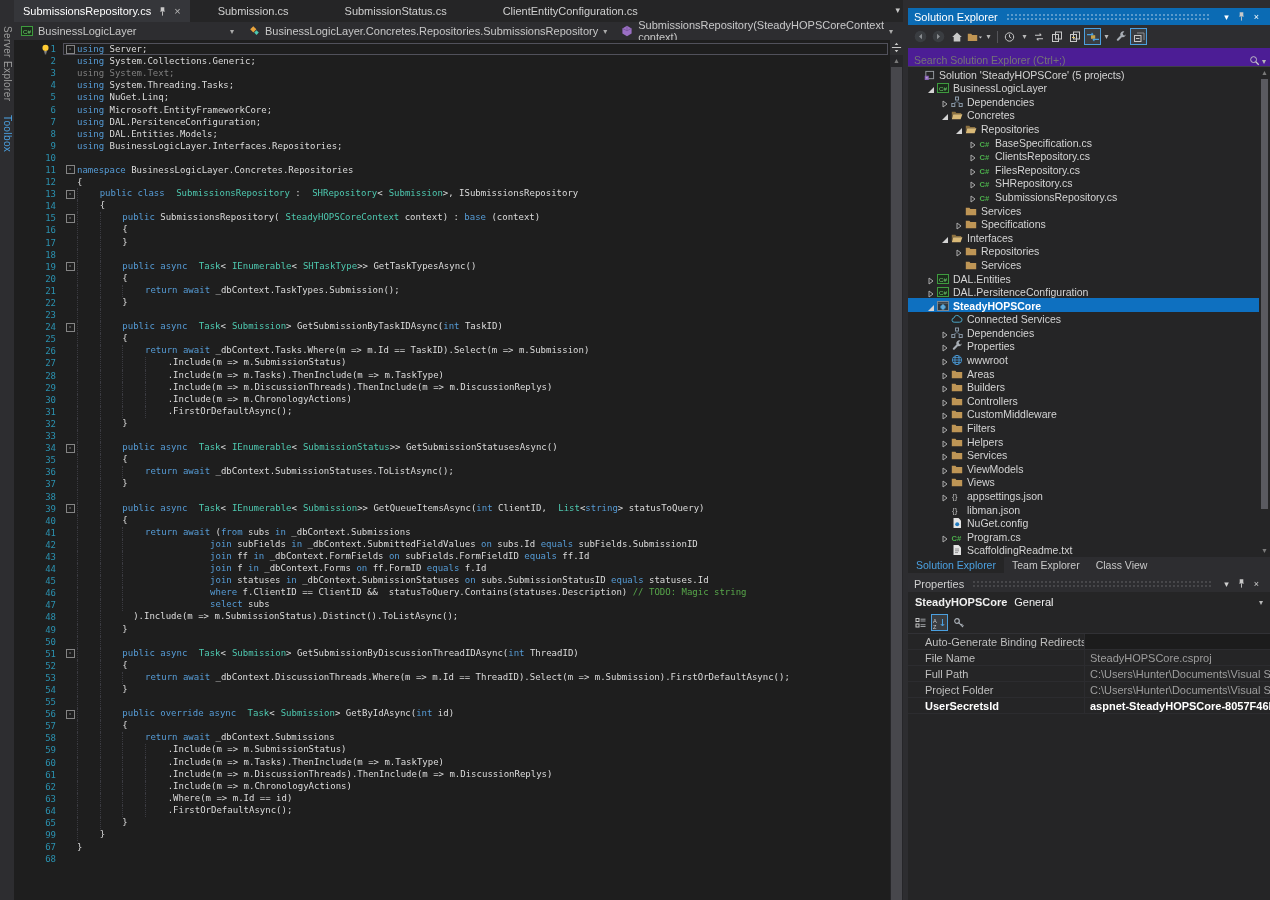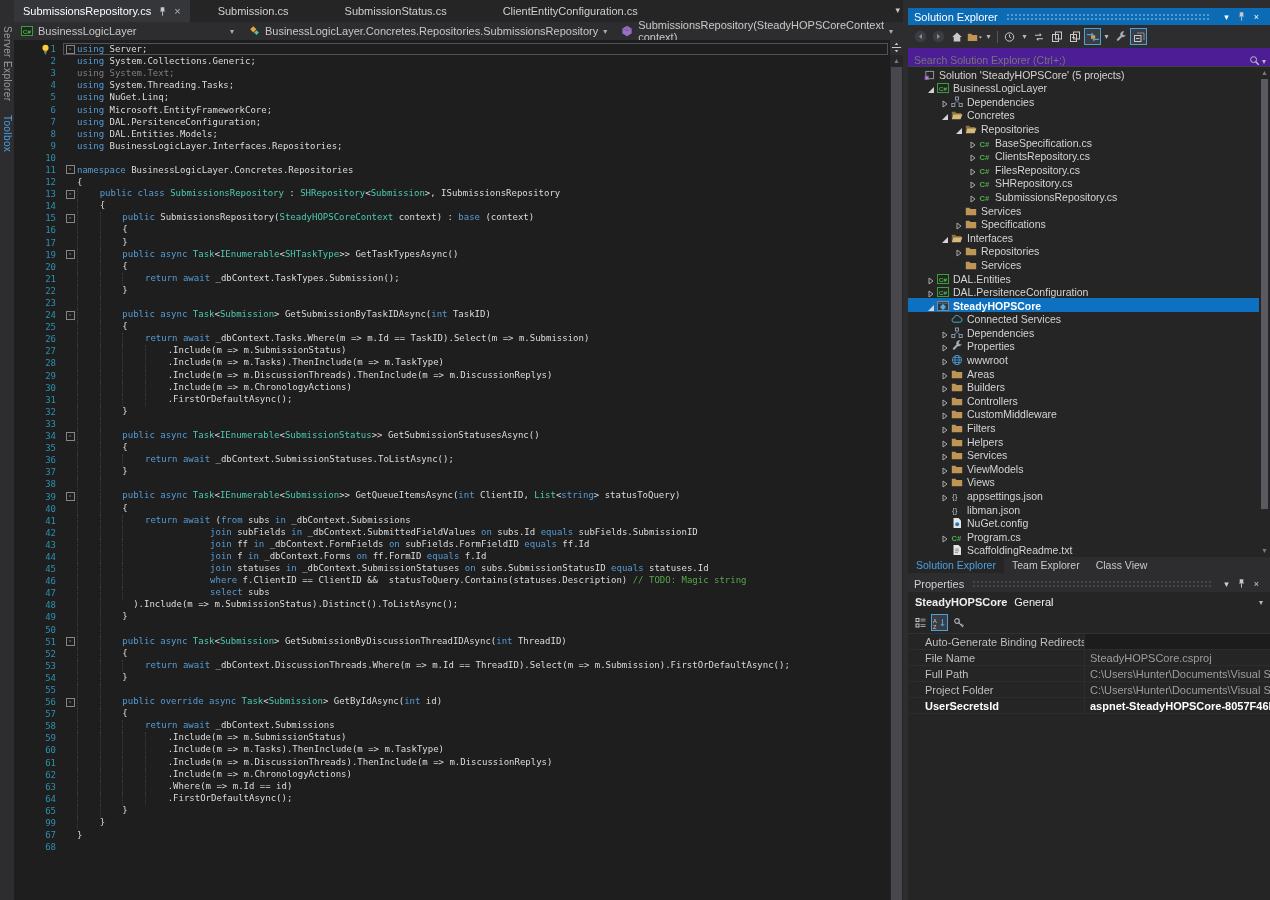--- a/index.html
+++ b/index.html
@@ -33,21 +33,21 @@
   
   #codearea{position:absolute;left:0;top:40px;width:876px;height:860px;background:#1E1E1E;padding-top:3px;box-sizing:border-box;overflow:hidden;}
   .cl{display:flex;height:12.1px;align-items:center;position:relative;
       font-family:"DejaVu Sans Mono","Liberation Mono",monospace;font-size:9px;}
   .ln{width:42px;text-align:right;padding-right:7px;color:#2B91AF;flex:none;}
   .fold{width:14px;flex:none;display:flex;justify-content:center;align-items:center;}
   .fb{width:7px;height:7px;border:1px solid #848484;color:#C8C8C8;font-size:7px;line-height:6px;text-align:center;background:#1E1E1E;}
   .ltxt{white-space:pre;}
   .iu{display:inline-block;width:4ch;height:12.1px;border-left:1px dotted #3A3A40;vertical-align:top;}
   .cl.cur::after{content:"";position:absolute;left:49px;right:2px;top:0;bottom:0;border:1px solid #51515B;pointer-events:none;}
-  .s-k{color:#569CD6;} .s-t{color:#4EC9B0;} .s-p{color:#DCDCDC;} .s-g{color:#7F7F7F;} .s-c{color:#57A64A;}
+  .s-k{color:#569CD6;} .s-t{color:#4EC9B0;margin-left:6px;} .s-p{color:#DCDCDC;} .s-g{color:#7F7F7F;} .s-c{color:#57A64A;}
   #bulb{left:27px;top:4px;}
 
   
   #vscroll{left:876px;top:40px;width:13px;height:860px;background:#262629;}
   #vsplit{height:15px;background:#2D2D30;display:flex;align-items:center;justify-content:center;}
   .sarrow{height:12px;color:#7A7A7A;font-size:7px;text-align:center;line-height:12px;}
   #vthumb{position:absolute;top:27px;bottom:0;left:1px;right:1px;background:#47474C;}
 
   
   .ptitle{height:17px;display:flex;align-items:center;font-size:11px;padding:0 6px;}
@@ -253,20 +253,25 @@
           <span class="ln">16</span>
           <span class="fold"></span>
           <span class="ltxt"><span class="iu"></span><span class="iu"></span><span class="s-p">{</span></span>
         </div>
         <div class="cl">
           <span class="ln">17</span>
           <span class="fold"></span>
           <span class="ltxt"><span class="iu"></span><span class="iu"></span><span class="s-p">}</span></span>
         </div>
         <div class="cl">
+          <span class="ln">18</span>
+          <span class="fold"></span>
+          <span class="ltxt"><span class="iu"></span><span class="iu"></span></span>
+        </div>
+        <div class="cl">
           <span class="ln">19</span>
           <span class="fold">
             <span class="fb">-</span>
           </span>
           <span class="ltxt"><span class="iu"></span><span class="iu"></span><span class="s-k">public</span><span class="s-p"> </span><span class="s-k">async</span><span class="s-p"> </span><span class="s-t">Task</span><span class="s-p">&lt;</span><span class="s-t">IEnumerable</span><span class="s-p">&lt;</span><span class="s-t">SHTaskType</span><span class="s-p">&gt;&gt; GetTaskTypesAsync()</span></span>
         </div>
         <div class="cl">
           <span class="ln">20</span>
           <span class="fold"></span>
           <span class="ltxt"><span class="iu"></span><span class="iu"></span><span class="s-p">{</span></span>

